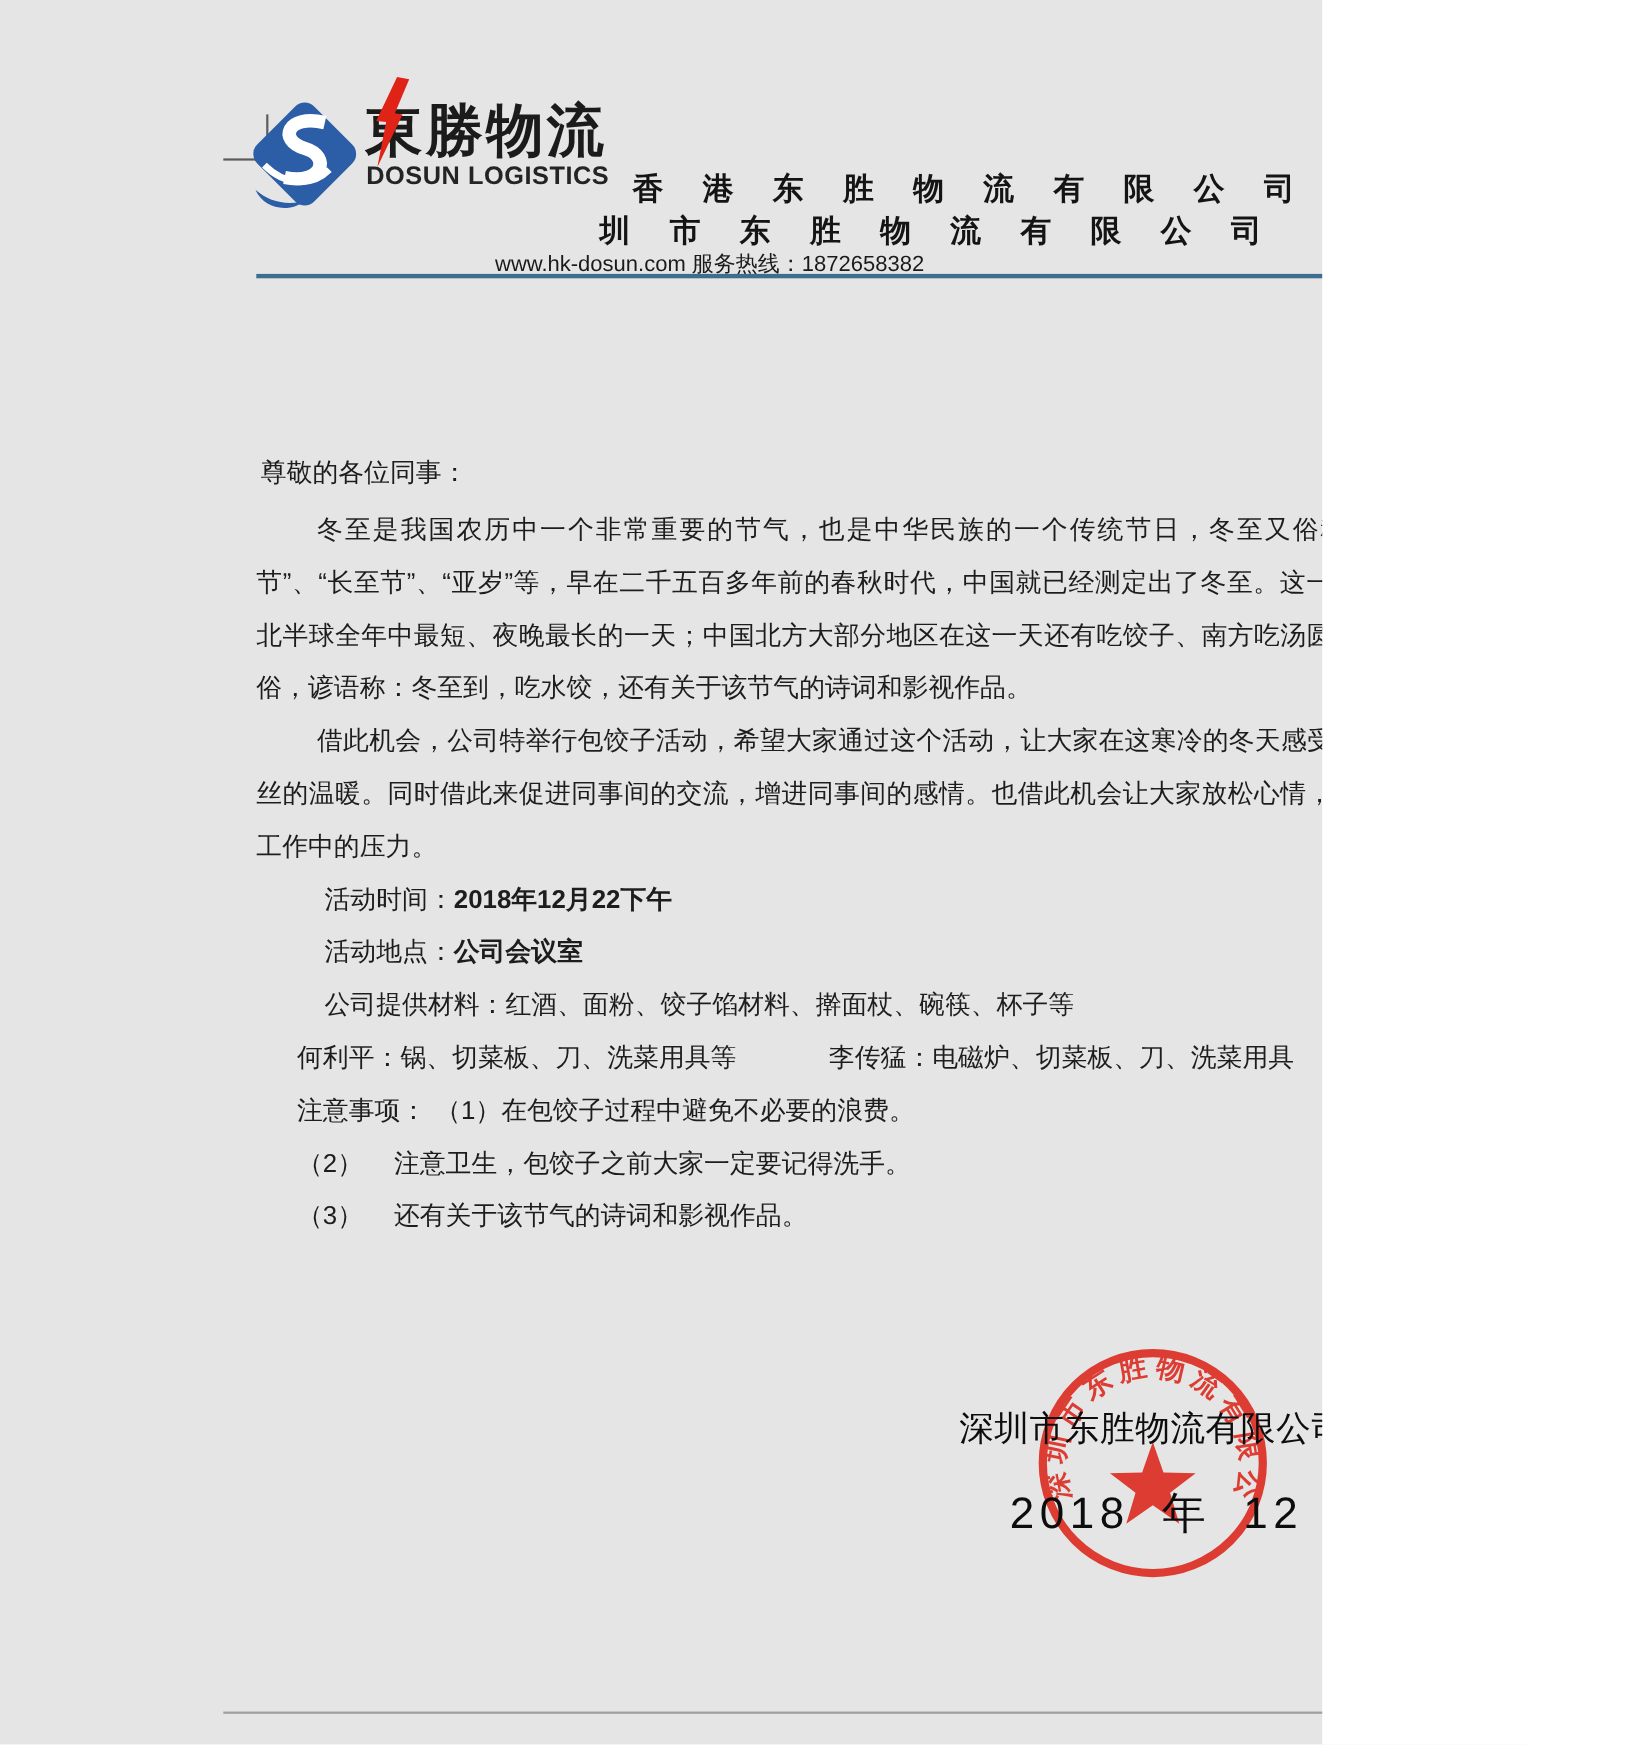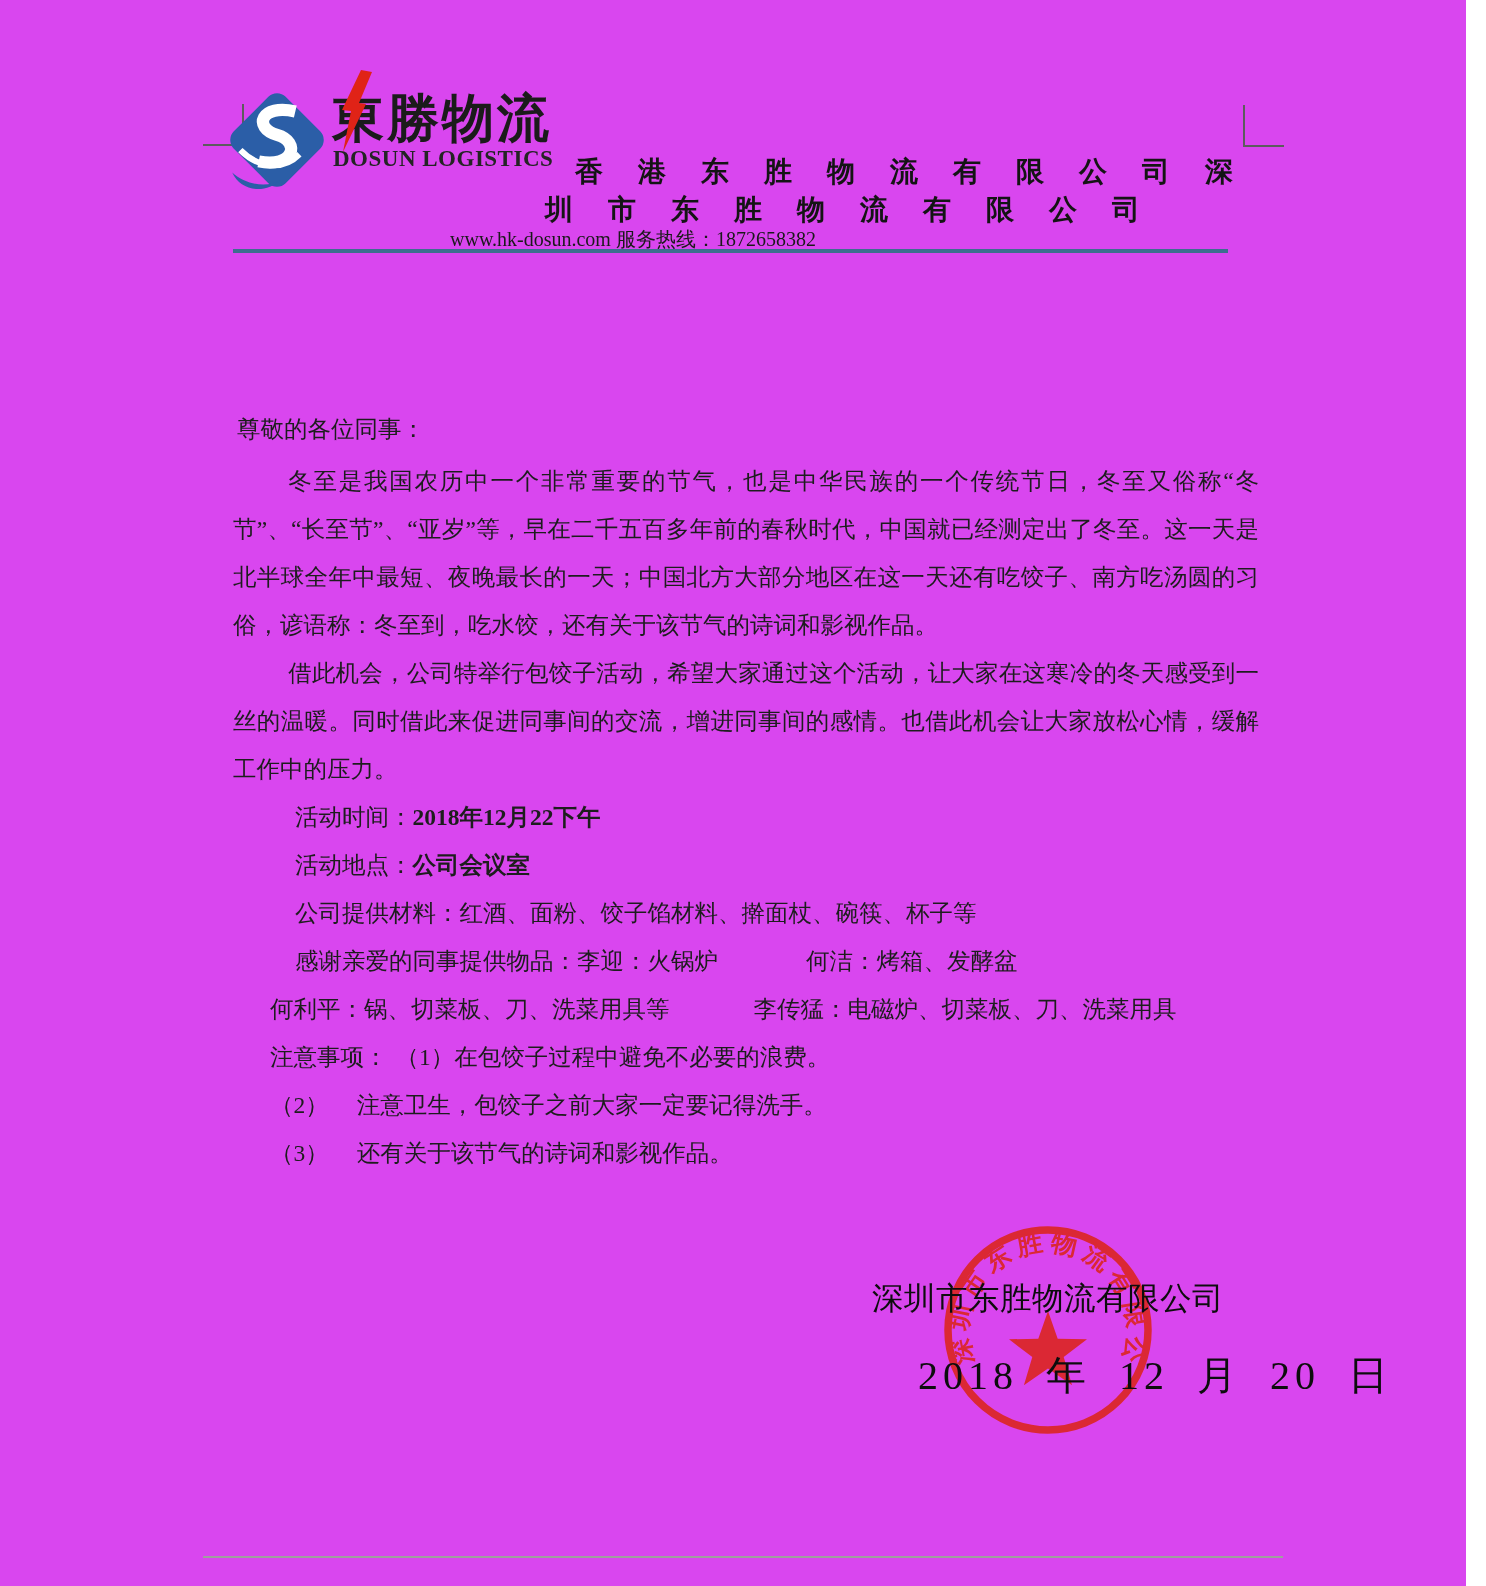--- a/index.html
+++ b/index.html
@@ -1,20 +1,20 @@
 <!DOCTYPE html>
 <html><head>
 <meta charset="utf-8">
 <style>
   html,body{margin:0;padding:0;background:#ffffff;}
   .page{
     position:relative;
-    width:1466px;height:1586px;
-    background:#d946ef;
-    font-family:Liberation Serif, serif;
+    width:1202px;height:1586px;
+    background:#e5e5e5;
+    font-family:Liberation Sans, sans-serif;
     color:#1d1d1d;
     overflow:hidden;
   }
   
   .mark{position:absolute;background:#5c5c5c;}
   
   .logo-diamond{position:absolute;left:220px;top:83px;width:114px;height:114px;}
   .bolt{position:absolute;left:338px;top:70px;width:34px;height:82px;z-index:3;}
   .brand-cn{
     position:absolute;left:332px;top:84px;z-index:2;
@@ -105,23 +105,20 @@
     <p class="para">冬至是我国农历中一个非常重要的节气，也是中华民族的一个传统节日，冬至又俗称“冬节”、“长至节”、“亚岁”等，早在二千五百多年前的春秋时代，中国就已经测定出了冬至。这一天是北半球全年中最短、夜晚最长的一天；中国北方大部分地区在这一天还有吃饺子、南方吃汤圆的习俗，谚语称：冬至到，吃水饺，还有关于该节气的诗词和影视作品。</p>
     <p class="para">借此机会，公司特举行包饺子活动，希望大家通过这个活动，让大家在这寒冷的冬天感受到一丝的温暖。同时借此来促进同事间的交流，增进同事间的感情。也借此机会让大家放松心情，缓解工作中的压力。</p>
 
     <div class="detail">
       <span>活动时间：</span><span class="val">2018年12月22下午</span>
     </div>
     <div class="detail">
       <span>活动地点：</span><span class="val">公司会议室</span>
     </div>
     <div class="detail">公司提供材料：红酒、面粉、饺子馅材料、擀面杖、碗筷、杯子等</div>
-    <div class="detail">
-      <span>感谢亲爱的同事提供物品：</span><span>李迎：火锅炉</span><span class="gap-a"></span><span>何洁：烤箱、发酵盆</span>
-    </div>
     <div class="detail shift">
       <span>何利平：锅、切菜板、刀、洗菜用具等</span><span class="gap-b"></span><span>李传猛：电磁炉、切菜板、刀、洗菜用具</span>
     </div>
     <div class="detail shift">
       <span>注意事项：</span><span class="note1">（1）</span><span>在包饺子过程中避免不必要的浪费。</span>
     </div>
     <div class="detail shift">
       <span class="note-num">（2）</span><span class="note-text">注意卫生，包饺子之前大家一定要记得洗手。</span>
     </div>
     <div class="detail shift">

